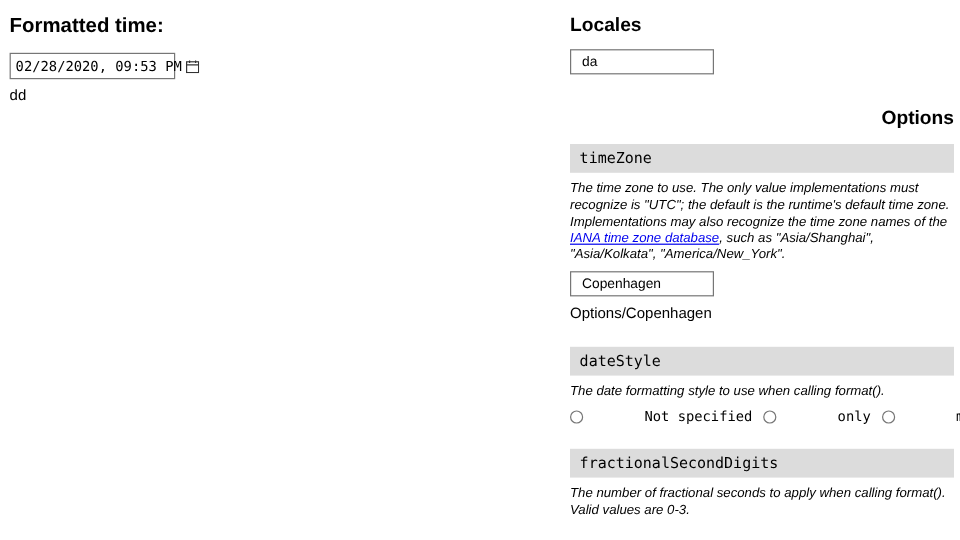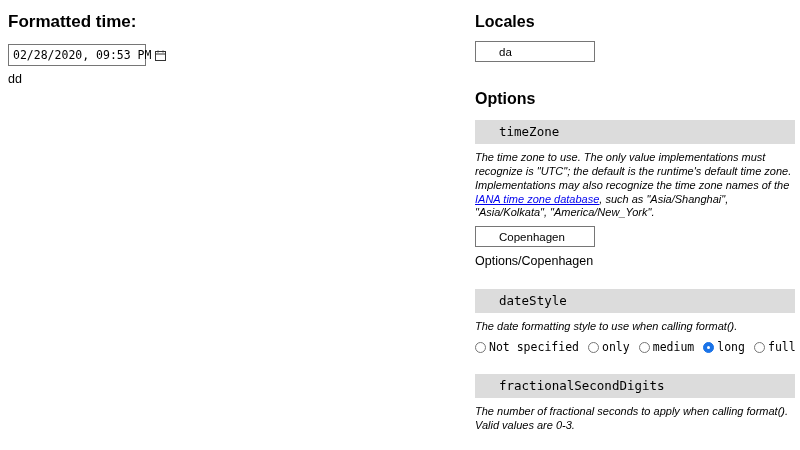--- a/index.html
+++ b/index.html
@@ -75,20 +75,21 @@
   .heading {
     font-size: 16px;
     font-weight: bold;
     margin: 0 0 10px 0;
     line-height: 1.2;
   }
 
   .heading.options {
     margin-top: 27px;
     margin-bottom: 12px;
+    text-align: right;
   }
 
   .desc {
     font-style: italic;
     font-size: 11px;
     line-height: 1.25;
     margin: 0 0 6px 0;
     color: #000;
   }
 
@@ -96,21 +97,21 @@
     color: #0000ee;
     text-decoration: underline;
     font-style: italic;
   }
 
   .text-input {
     box-sizing: border-box;
     display: block;
     width: 120px;
     height: 21px;
-    padding: 2px 23px;
+    padding: 2px 9px;
     border: 1px solid #767676;
     background: #fff;
     font-family: "Liberation Sans", sans-serif;
     font-size: 11.5px;
     color: #000;
     outline: none;
   }
 
   .text-input.wide { width: 120px; }
 
@@ -119,38 +120,39 @@
     margin-top: 6px;
     line-height: 1.3;
   }
 
   .opt-block { margin-bottom: 2px; }
 
   .opt-header {
     background: #dcdcdc;
     font-family: "DejaVu Sans Mono", monospace;
     font-size: 12.5px;
-    padding: 4px 8px 5px 24px;
+    padding: 4px 8px 5px 8px;
     margin-bottom: 7px;
     line-height: 1.2;
   }
 
   .radio-row {
     display: flex;
     align-items: center;
     flex-wrap: nowrap;
     margin-top: 4px;
     font-family: "DejaVu Sans Mono", monospace;
     font-size: 11.5px;
   }
   .radio-item {
     display: flex;
     align-items: center;
     margin-right: 9px;
     white-space: nowrap;
+    gap: 48px;
   }
   .radio {
     width: 11px;
     height: 11px;
     border-radius: 50%;
     border: 1px solid #767676;
     background: #fff;
     margin-right: 3px;
     flex: 0 0 auto;
     box-sizing: border-box;

